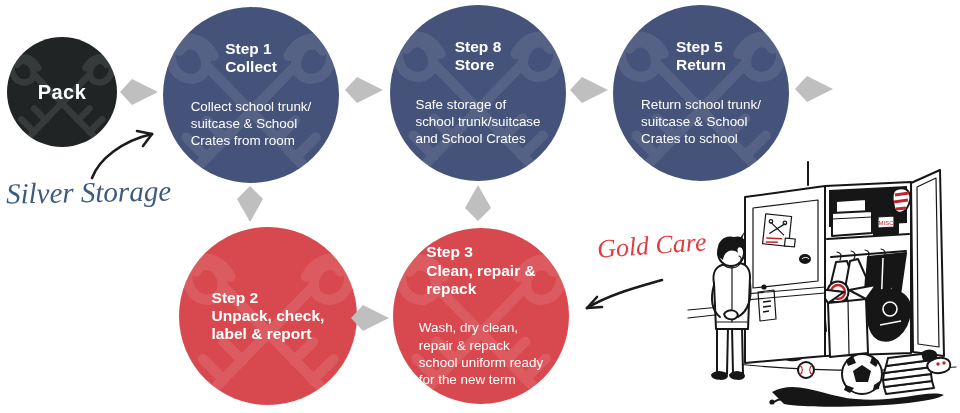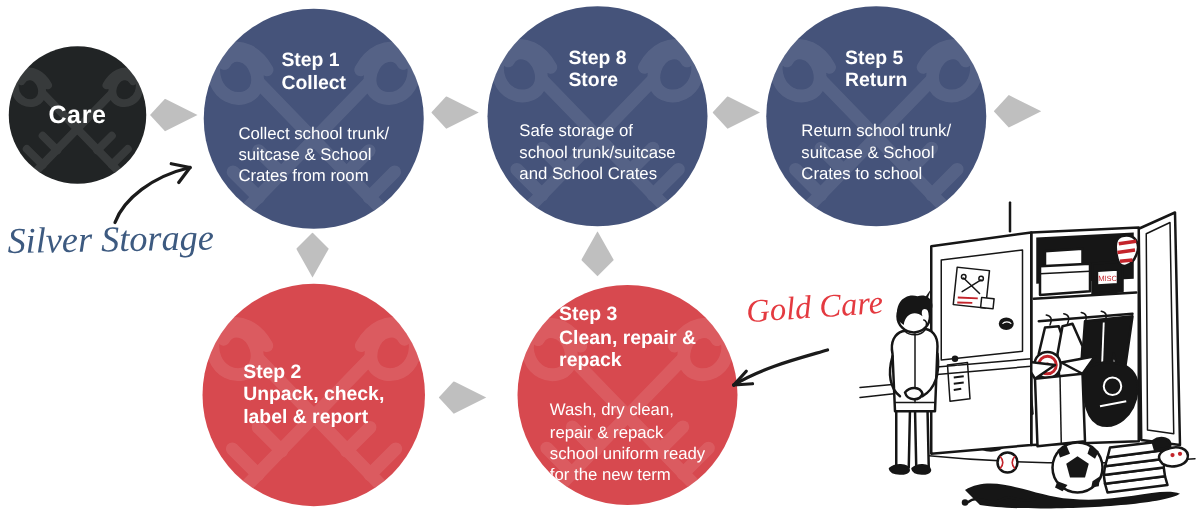--- a/index.html
+++ b/index.html
@@ -58,21 +58,21 @@
         <path d="M34,94 L22,82"></path>
           <path d="M45,83 L34,72"></path>
       </g>
     </defs>
   </svg>
 
   <div class="node node-dark" style="left:7px;top:37px;width:110px;height:110px;">
     <svg class="keys" viewBox="0 0 120 120" opacity="0.10">
         <use href="#keysmark"></use>
       </svg>
-    <div class="solo-label">Care</div>
+    <div class="solo-label">Pack</div>
   </div>
 
   <div class="node node-blue" style="left:163px;top:7px;width:176px;height:176px;">
     <svg class="keys" viewBox="0 0 120 120" opacity="0.09">
         <use href="#keysmark"></use>
       </svg>
     <div class="title">Step 1
 Collect</div>
     <div class="body">Collect school trunk/
 suitcase &amp; School
@@ -95,30 +95,30 @@
         <use href="#keysmark"></use>
       </svg>
     <div class="title">Step 5
 Return</div>
     <div class="body">Return school trunk/
 suitcase &amp; School
 Crates to school</div>
   </div>
 
 
-  <div class="node node-red" style="left:162px;top:227px;width:178px;height:178px;">
+  <div class="node node-red" style="left:179px;top:227px;width:178px;height:178px;">
     <svg class="keys" viewBox="0 0 120 120" opacity="0.10">
         <use href="#keysmark"></use>
       </svg>
     <div class="title">Step 2
 Unpack, check,
 label &amp; report</div>
   </div>
 
-  <div class="node node-red" style="left:414px;top:228px;width:176px;height:176px;">
+  <div class="node node-red" style="left:393px;top:228px;width:176px;height:176px;">
     <svg class="keys" viewBox="0 0 120 120" opacity="0.10">
         <use href="#keysmark"></use>
       </svg>
     <div class="title">Step 3
 Clean, repair &amp;
 repack</div>
     <div class="body">Wash, dry clean,
 repair &amp;  repack
 school uniform ready
 for the new term</div>

